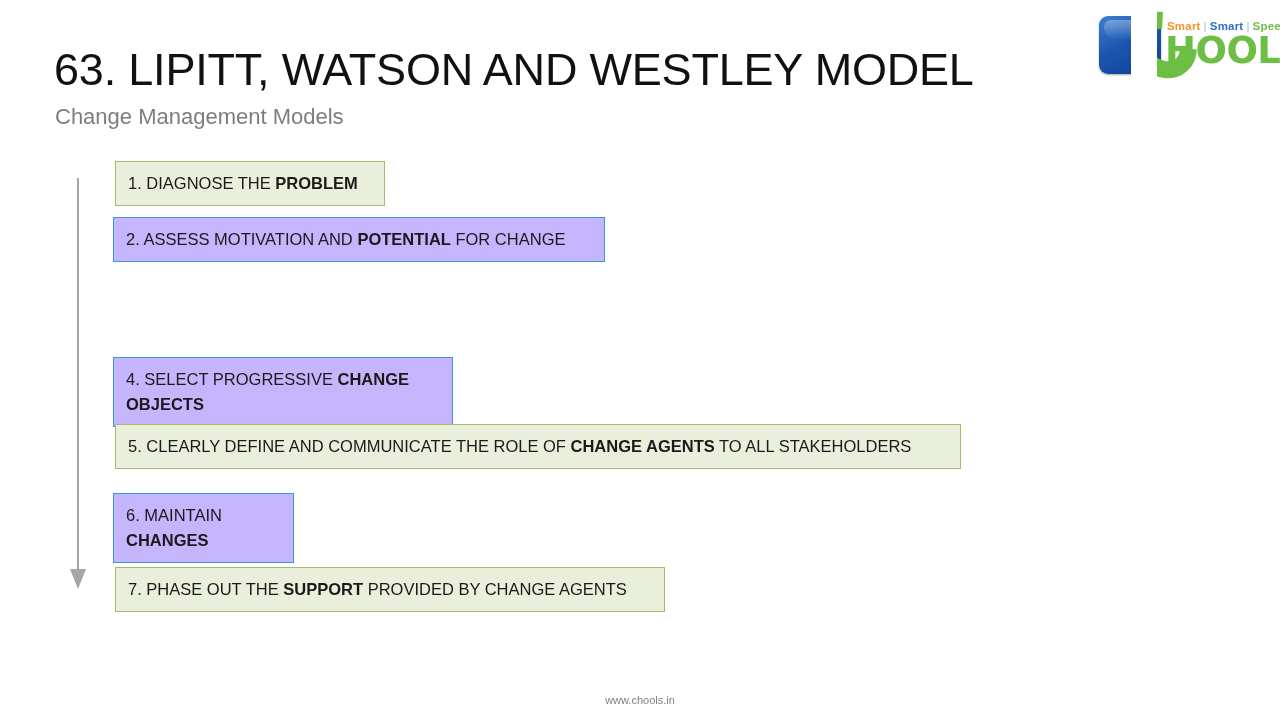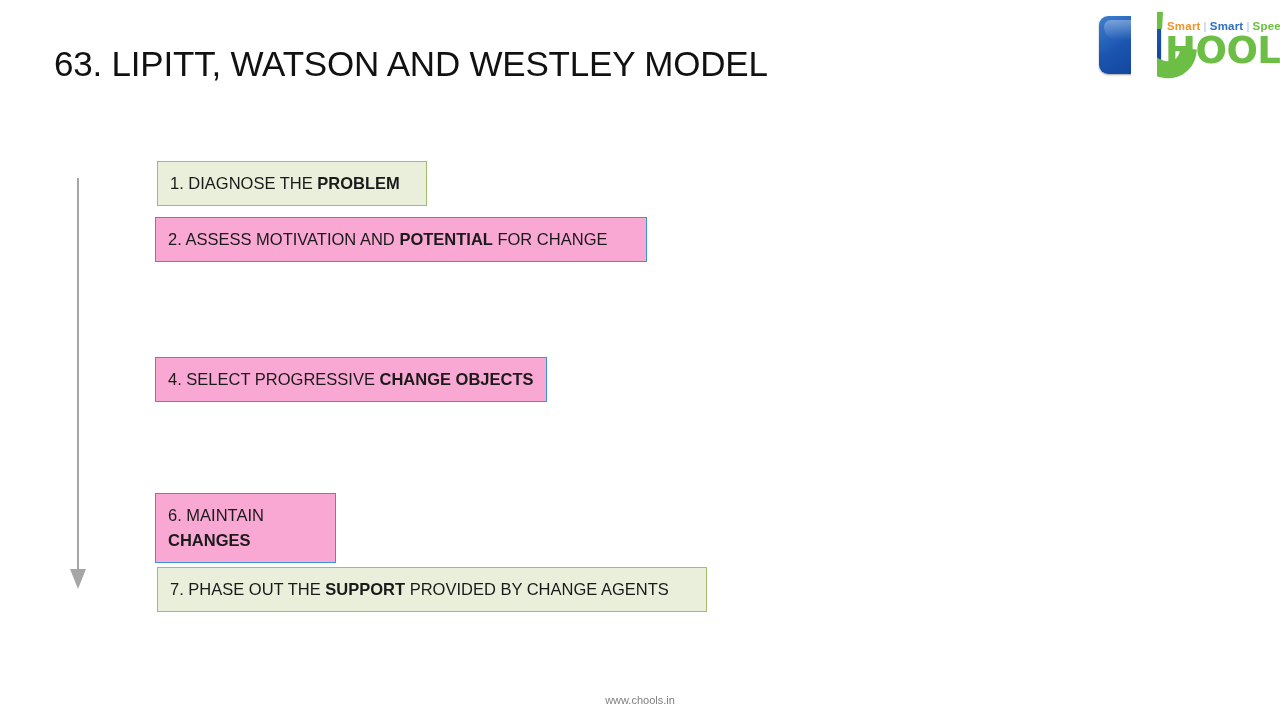--- a/index.html
+++ b/index.html
@@ -60,21 +60,21 @@
     position: absolute; left: 72px; top: 24px;
     font-family: "DejaVu Sans", sans-serif;
     font-size: 37px; font-weight: bold;
     color: #6cbe45; letter-spacing: -.5px;
     line-height: 1;
   }
 
   
   #page-title {
     position: absolute; left: 54px; top: 44px;
-    font-size: 35px; font-weight: normal;
+    font-size: 45px; font-weight: normal;
     color: #111111;
     letter-spacing: -0.2px;
     white-space: nowrap;
     font-stretch: condensed;
   }
   #page-subtitle {
     position: absolute; left: 55px; top: 104px;
     font-size: 22px; color: #7d7d7d;
     font-weight: normal;
     white-space: nowrap;
@@ -88,36 +88,35 @@
 
   
   .step-box {
     position: absolute;
     padding: 9px 3px 9px 12px;
     font-size: 16.5px;
     line-height: 25px;
     color: #1a1a1a;
     border-width: 1.5px;
     border-style: solid;
-    margin-left: 42px;
   }
   .step-box.green {
     background: #eaefdc;
     border-color: #a4bc6a;
   }
   .step-box.blue {
-    background: #f9a8d4;
+    background: #c4b5fd;
     border-color: #3c96d4;
   }
   .step-box b { font-weight: bold; }
 
   #step-1 { left: 115px; top: 161px; width: 270px; }
   #step-2 { left: 113px; top: 217px; width: 492px; }
   #step-3 { left: 115px; top: 295px; width: 620px; }
-  #step-4 { left: 113px; top: 357px; width: 392px; }
+  #step-4 { left: 113px; top: 357px; width: 340px; }
   #step-5 { left: 115px; top: 424px; width: 846px; }
   #step-6 { left: 113px; top: 493px; width: 181px; }
   #step-7 { left: 115px; top: 567px; width: 550px; }
 
   
   #footer {
     position: absolute; left: 0; top: 694px;
     width: 1280px; text-align: center;
     font-size: 11px; color: #808080;
   }
@@ -131,37 +130,41 @@
     <div id="logo-blue"></div>
     <div id="logo-c"></div>
     <div id="logo-c-mask"></div>
     <div id="logo-tag">
       <span class="s1">Smart</span><span class="sep">|</span><span class="s2">Smart</span><span class="sep">|</span><span class="s3">Speed</span>
     </div>
     <div id="logo-word">HOOLS</div>
   </div>
 
   <h1 id="page-title">63. LIPITT, WATSON AND WESTLEY MODEL</h1>
+  <h2 id="page-subtitle">Change Management Models</h2>
 
   <div id="flow-arrow">
     <svg width="34" height="425" viewBox="0 0 34 425" xmlns="http://www.w3.org/2000/svg">
       <line x1="16" y1="8" x2="16" y2="400" stroke="#a6a6a6" stroke-width="2"></line>
       <polygon points="8,399 24,399 16,419" fill="#a6a6a6"></polygon>
     </svg>
   </div>
 
   <div class="step-box green" id="step-1">
     <span>1. DIAGNOSE THE <b>PROBLEM</b></span>
   </div>
   <div class="step-box blue" id="step-2">
     <span>2. ASSESS MOTIVATION AND <b>POTENTIAL</b> FOR CHANGE</span>
   </div>
   <div class="step-box blue" id="step-4">
     <span>4. SELECT PROGRESSIVE <b>CHANGE OBJECTS</b></span>
   </div>
+  <div class="step-box green" id="step-5">
+    <span>5. CLEARLY DEFINE AND COMMUNICATE THE ROLE OF <b>CHANGE AGENTS</b> TO ALL STAKEHOLDERS</span>
+  </div>
   <div class="step-box blue" id="step-6">
     <span>6. MAINTAIN <b>CHANGES</b></span>
   </div>
   <div class="step-box green" id="step-7">
     <span>7. PHASE OUT THE <b>SUPPORT</b> PROVIDED BY CHANGE AGENTS</span>
   </div>
 
   <div id="footer">www.chools.in</div>
 
 </div>

